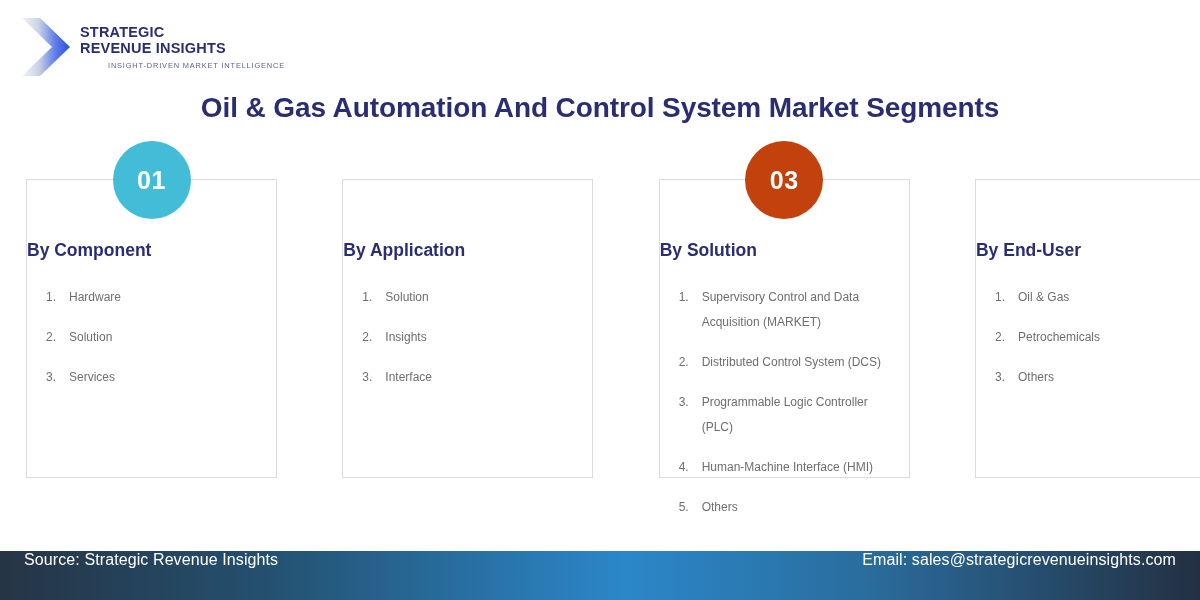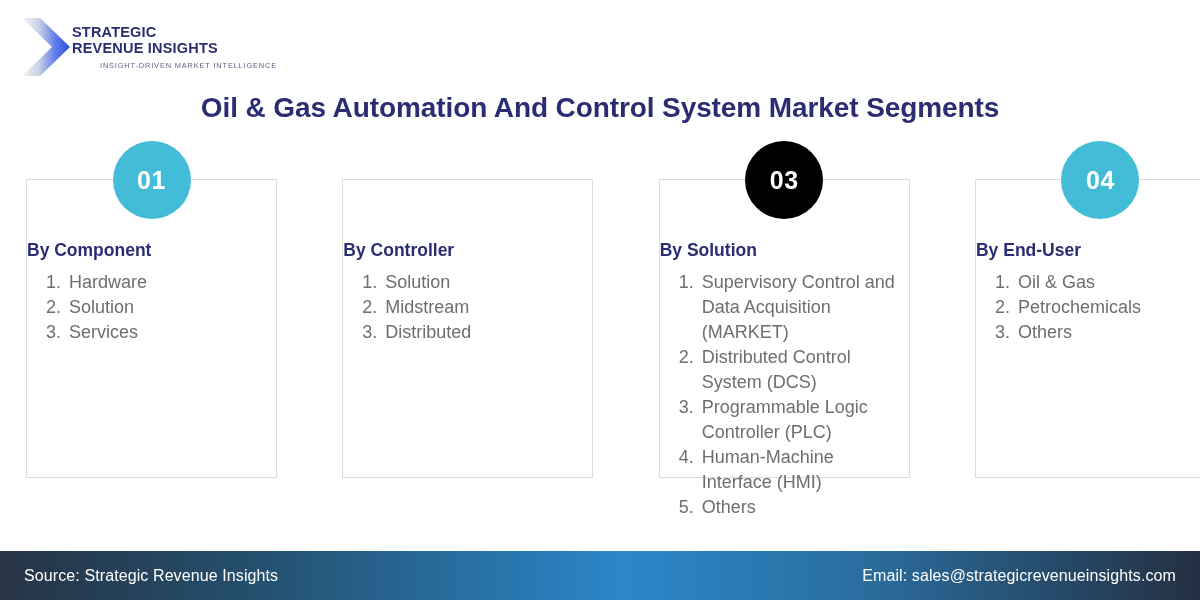--- a/index.html
+++ b/index.html
@@ -16,20 +16,21 @@
     position: relative;
   }
 
   
   .logo {
     position: absolute;
     left: 20px;
     top: 16px;
     display: flex;
     align-items: flex-start;
+    gap: 8px;
   }
   .logo-mark {
     width: 52px;
     height: 62px;
     flex: 0 0 auto;
   }
   .logo-text-block {
     padding-top: 8px;
   }
   .logo-line {
@@ -106,25 +107,26 @@
   .card-list {
     position: absolute;
     top: 90px;
     left: 19px;
     right: 8px;
     list-style: none;
     counter-reset: item;
   }
   .card-list li {
     counter-increment: item;
-    font-size: 18px;
+    font-size: 12px;
     color: #6e6e6e;
     line-height: 25px;
     padding-left: 23px;
     position: relative;
+    margin-top: 15px;
   }
   .card-list li::before {
     content: counter(item) ".";
     position: absolute;
     left: 0;
     top: 0;
   }
 
   
   .footer {
@@ -133,21 +135,20 @@
     top: 551px;
     width: 1200px;
     height: 49px;
     background: linear-gradient(90deg,
         #263445 0%,
         #24506f 22%,
         #2b87c9 52%,
         #2a6d9e 72%,
         #233042 100%);
     display: flex;
-    align-items: center;
     justify-content: space-between;
     padding: 0 24px;
   }
   .footer-text {
     color: #ffffff;
     font-size: 16px;
     letter-spacing: 0.1px;
   }
 </style>
 </head>
@@ -180,42 +181,41 @@
     <div class="badge" style="background: rgb(67, 188, 216);">01</div>
     <div class="card-heading">By Component</div>
     <ol class="card-list">
       <li>Hardware</li>
       <li>Solution</li>
       <li>Services</li>
     </ol>
   </div>
 
   <div class="card">
-    <div class="card-heading">By Controller</div>
+    <div class="card-heading">By Application</div>
     <ol class="card-list">
       <li>Solution</li>
-      <li>Midstream</li>
-      <li>Distributed</li>
-    </ol>
-  </div>
-
-  <div class="card">
-    <div class="badge" style="background: #000000;">03</div>
+      <li>Insights</li>
+      <li>Interface</li>
+    </ol>
+  </div>
+
+  <div class="card">
+    <div class="badge" style="background: #c2410c;">03</div>
     <div class="card-heading">By Solution</div>
     <ol class="card-list">
       <li>Supervisory Control and Data Acquisition (MARKET)</li>
       <li>Distributed Control System (DCS)</li>
       <li>Programmable Logic Controller (PLC)</li>
       <li>Human-Machine Interface (HMI)</li>
       <li>Others</li>
     </ol>
   </div>
 
   <div class="card">
-    <div class="badge" style="background: rgb(67, 188, 216);">04</div>
     <div class="card-heading">By End-User</div>
     <ol class="card-list">
       <li>Oil &amp; Gas</li>
       <li>Petrochemicals</li>
       <li>Others</li>
     </ol>
   </div>
 
 </div>
 

